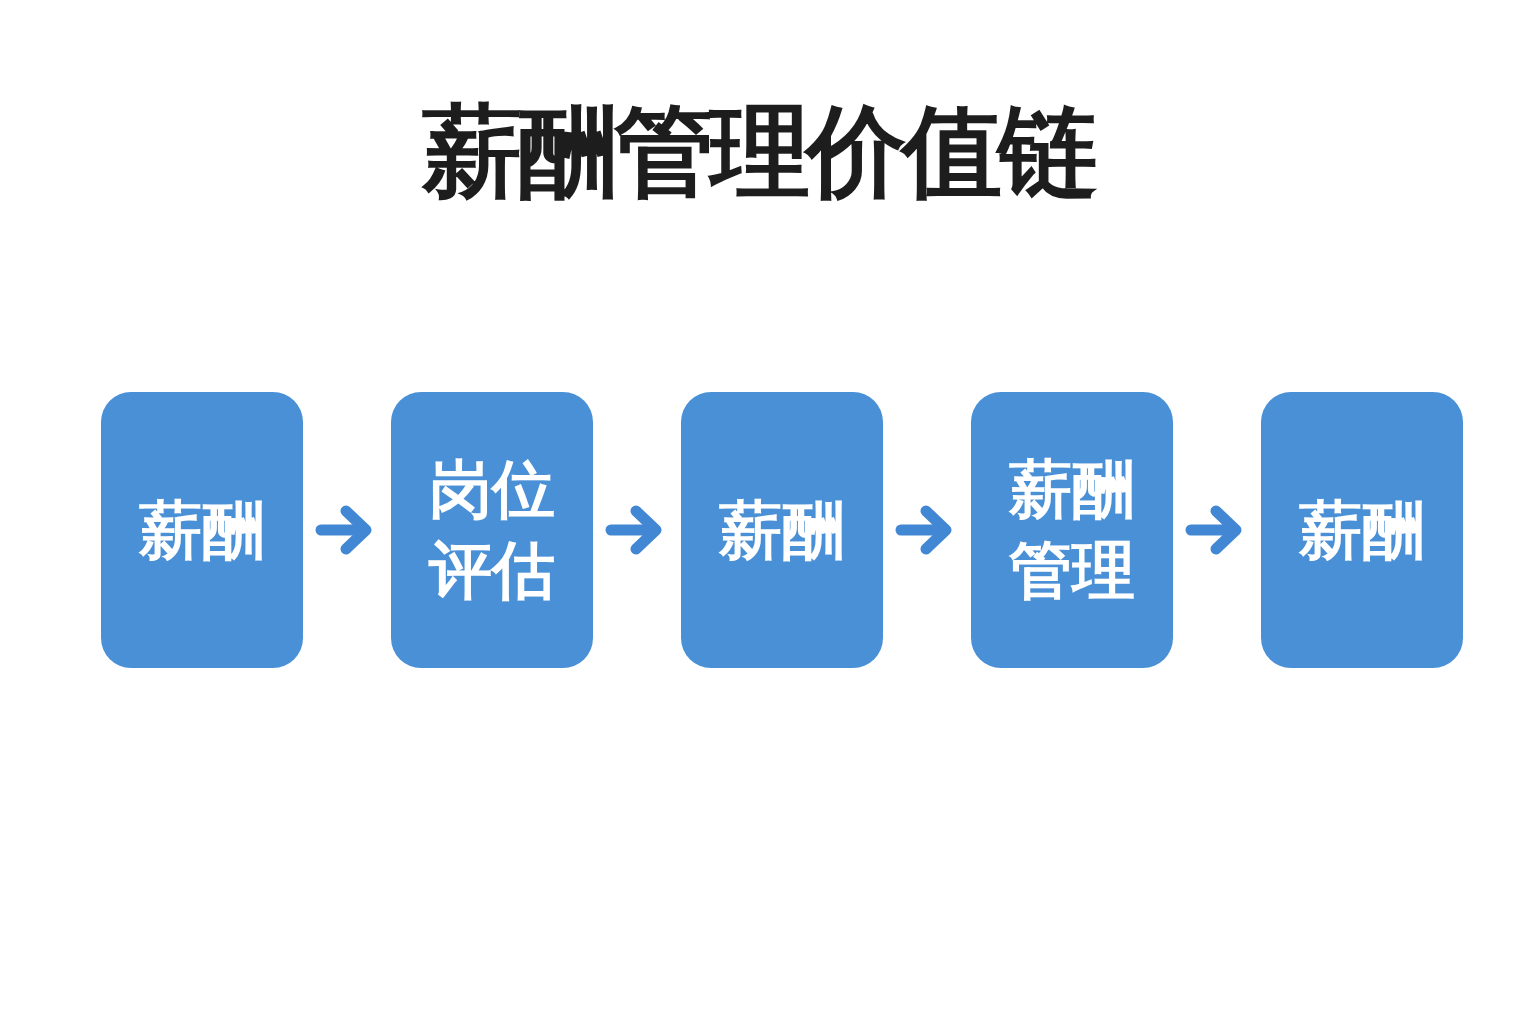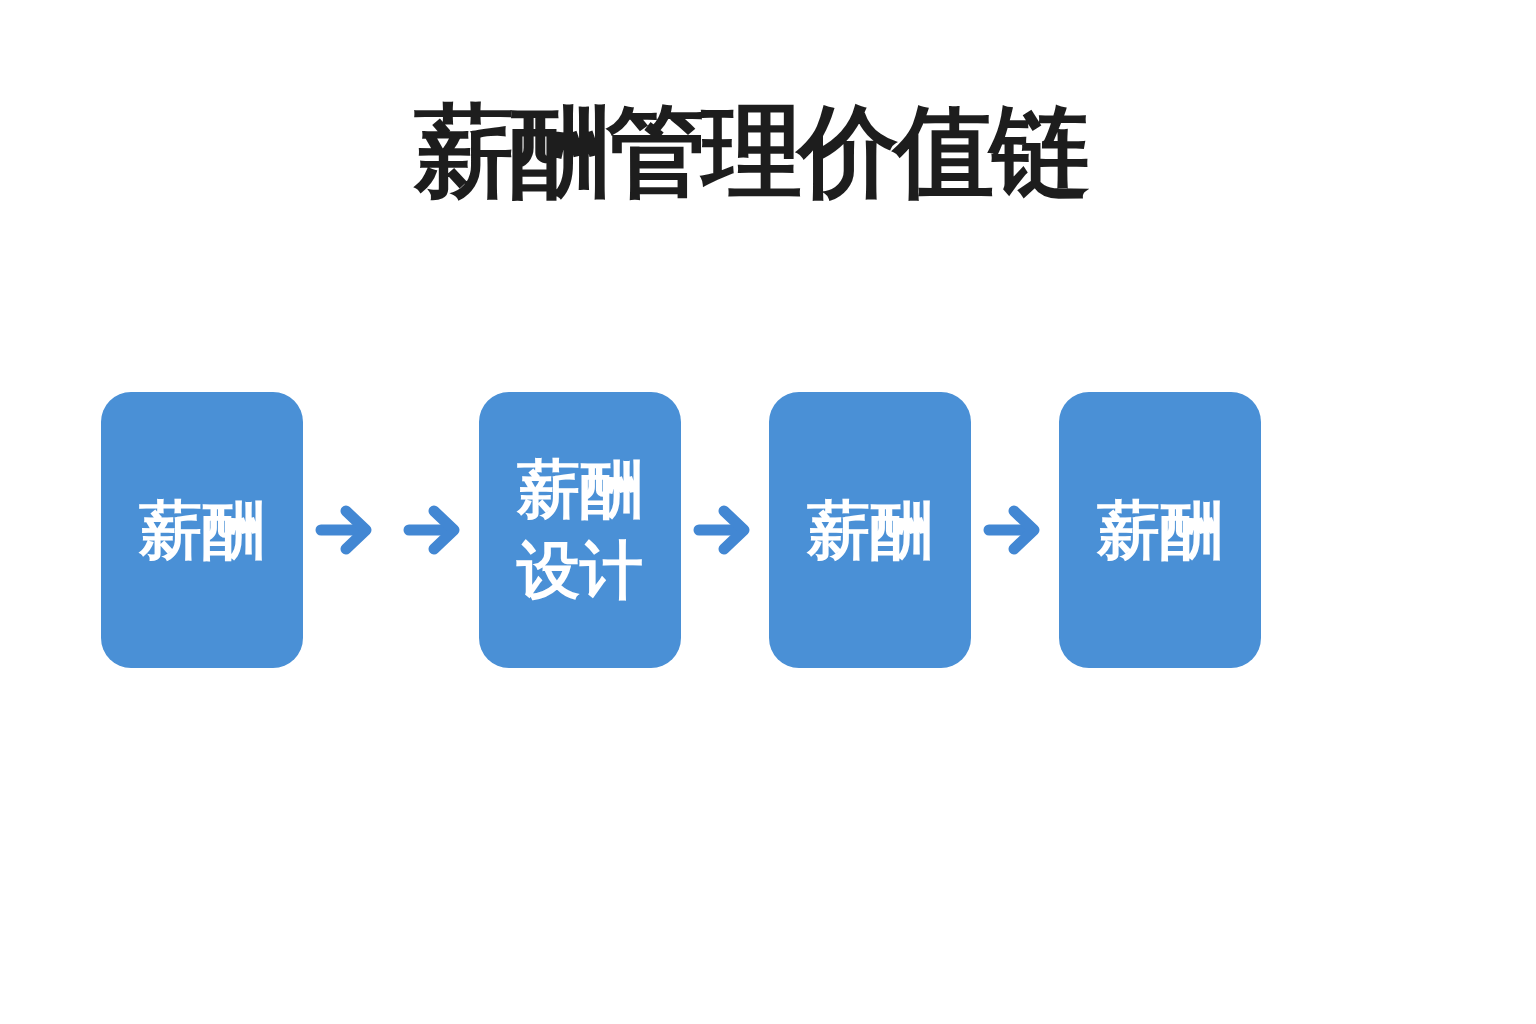--- a/index.html
+++ b/index.html
@@ -11,21 +11,21 @@
   .canvas {
     position: relative;
     width: 1536px;
     height: 1024px;
     background: #ffffff;
     overflow: hidden;
   }
   .diagram-title {
     position: absolute;
     top: 96px;
-    left: 0;
+    left: 8px;
     width: 1500px;
     text-align: center;
     font-size: 100px;
     font-weight: 800;
     letter-spacing: -4px;
     line-height: 1.1;
     color: #1d1d1d;
     white-space: nowrap;
   }
   .flow-row {
@@ -83,33 +83,23 @@
 
     <div class="arrow-cell">
       <svg width="66" height="58" viewBox="0 0 66 58">
         <g fill="none" stroke="currentColor" stroke-width="11" stroke-linecap="round" stroke-linejoin="round">
           <line x1="7" y1="29" x2="45" y2="29"></line>
           <polyline points="32,10 52,29 32,48"></polyline>
         </g>
       </svg>
     </div>
 
-
-    <div class="arrow-cell">
-      <svg width="66" height="58" viewBox="0 0 66 58">
-        <g fill="none" stroke="currentColor" stroke-width="11" stroke-linecap="round" stroke-linejoin="round">
-          <line x1="7" y1="29" x2="45" y2="29"></line>
-          <polyline points="32,10 52,29 32,48"></polyline>
-        </g>
-      </svg>
-    </div>
-
     <div class="step-box">
-      <div class="step-line">薪酬</div>
-      <div class="step-line">设计</div>
+      <div class="step-line">岗位</div>
+      <div class="step-line">评估</div>
     </div>
 
     <div class="arrow-cell">
       <svg width="66" height="58" viewBox="0 0 66 58">
         <g fill="none" stroke="currentColor" stroke-width="11" stroke-linecap="round" stroke-linejoin="round">
           <line x1="7" y1="29" x2="45" y2="29"></line>
           <polyline points="32,10 52,29 32,48"></polyline>
         </g>
       </svg>
     </div>
@@ -122,16 +112,30 @@
       <svg width="66" height="58" viewBox="0 0 66 58">
         <g fill="none" stroke="currentColor" stroke-width="11" stroke-linecap="round" stroke-linejoin="round">
           <line x1="7" y1="29" x2="45" y2="29"></line>
           <polyline points="32,10 52,29 32,48"></polyline>
         </g>
       </svg>
     </div>
 
     <div class="step-box">
       <div class="step-line">薪酬</div>
+      <div class="step-line">管理</div>
+    </div>
+
+    <div class="arrow-cell">
+      <svg width="66" height="58" viewBox="0 0 66 58">
+        <g fill="none" stroke="currentColor" stroke-width="11" stroke-linecap="round" stroke-linejoin="round">
+          <line x1="7" y1="29" x2="45" y2="29"></line>
+          <polyline points="32,10 52,29 32,48"></polyline>
+        </g>
+      </svg>
+    </div>
+
+    <div class="step-box">
+      <div class="step-line">薪酬</div>
     </div>
 
   </div>
 </div>
 
 </body></html>

